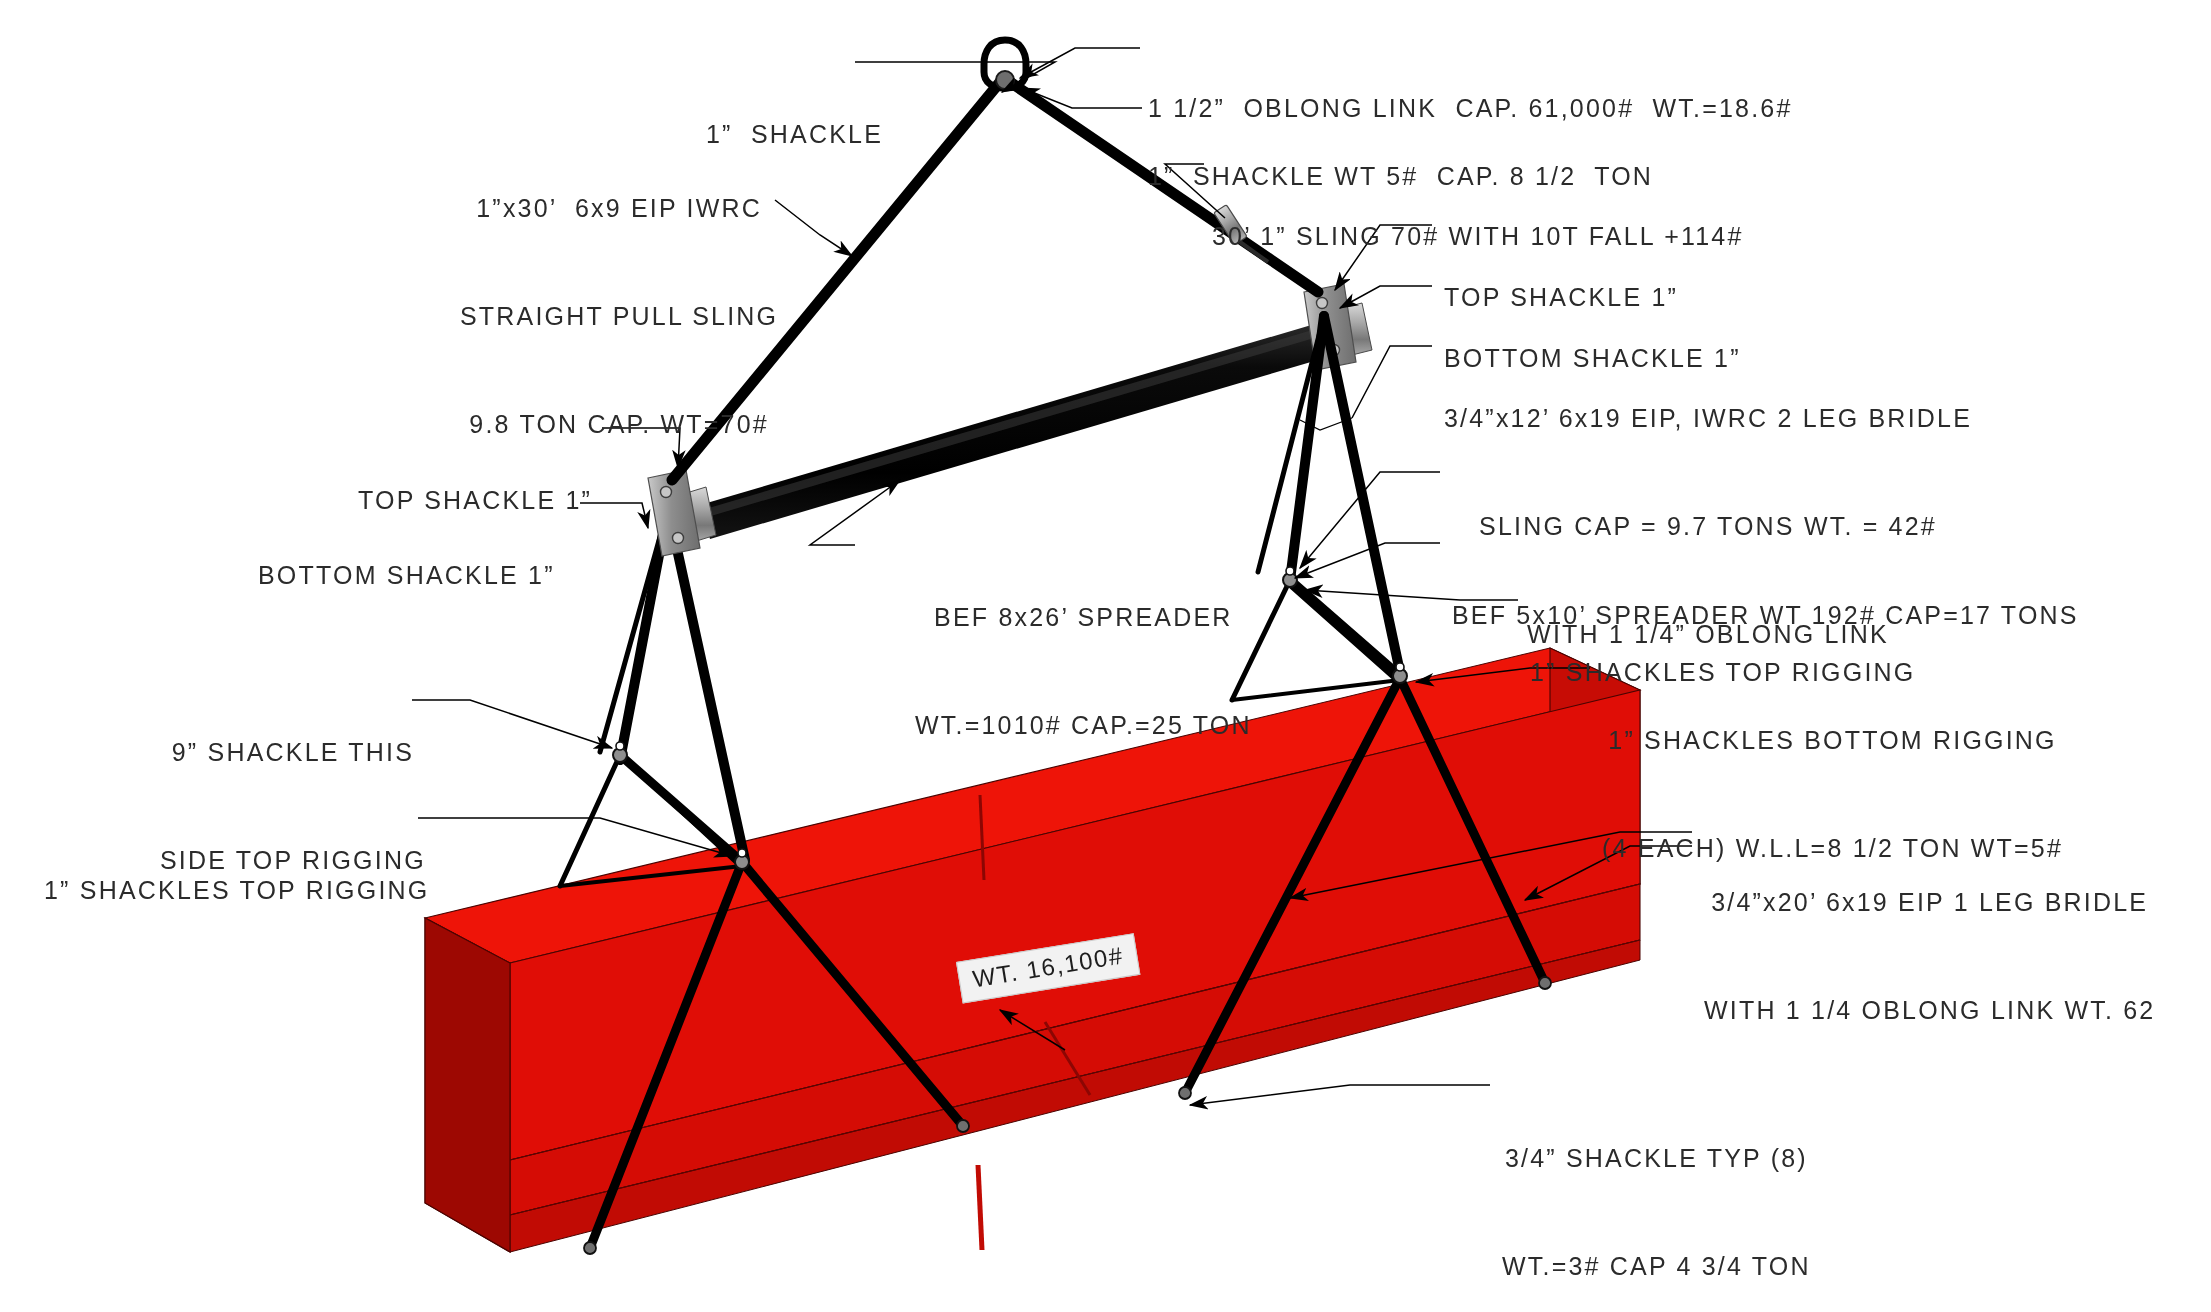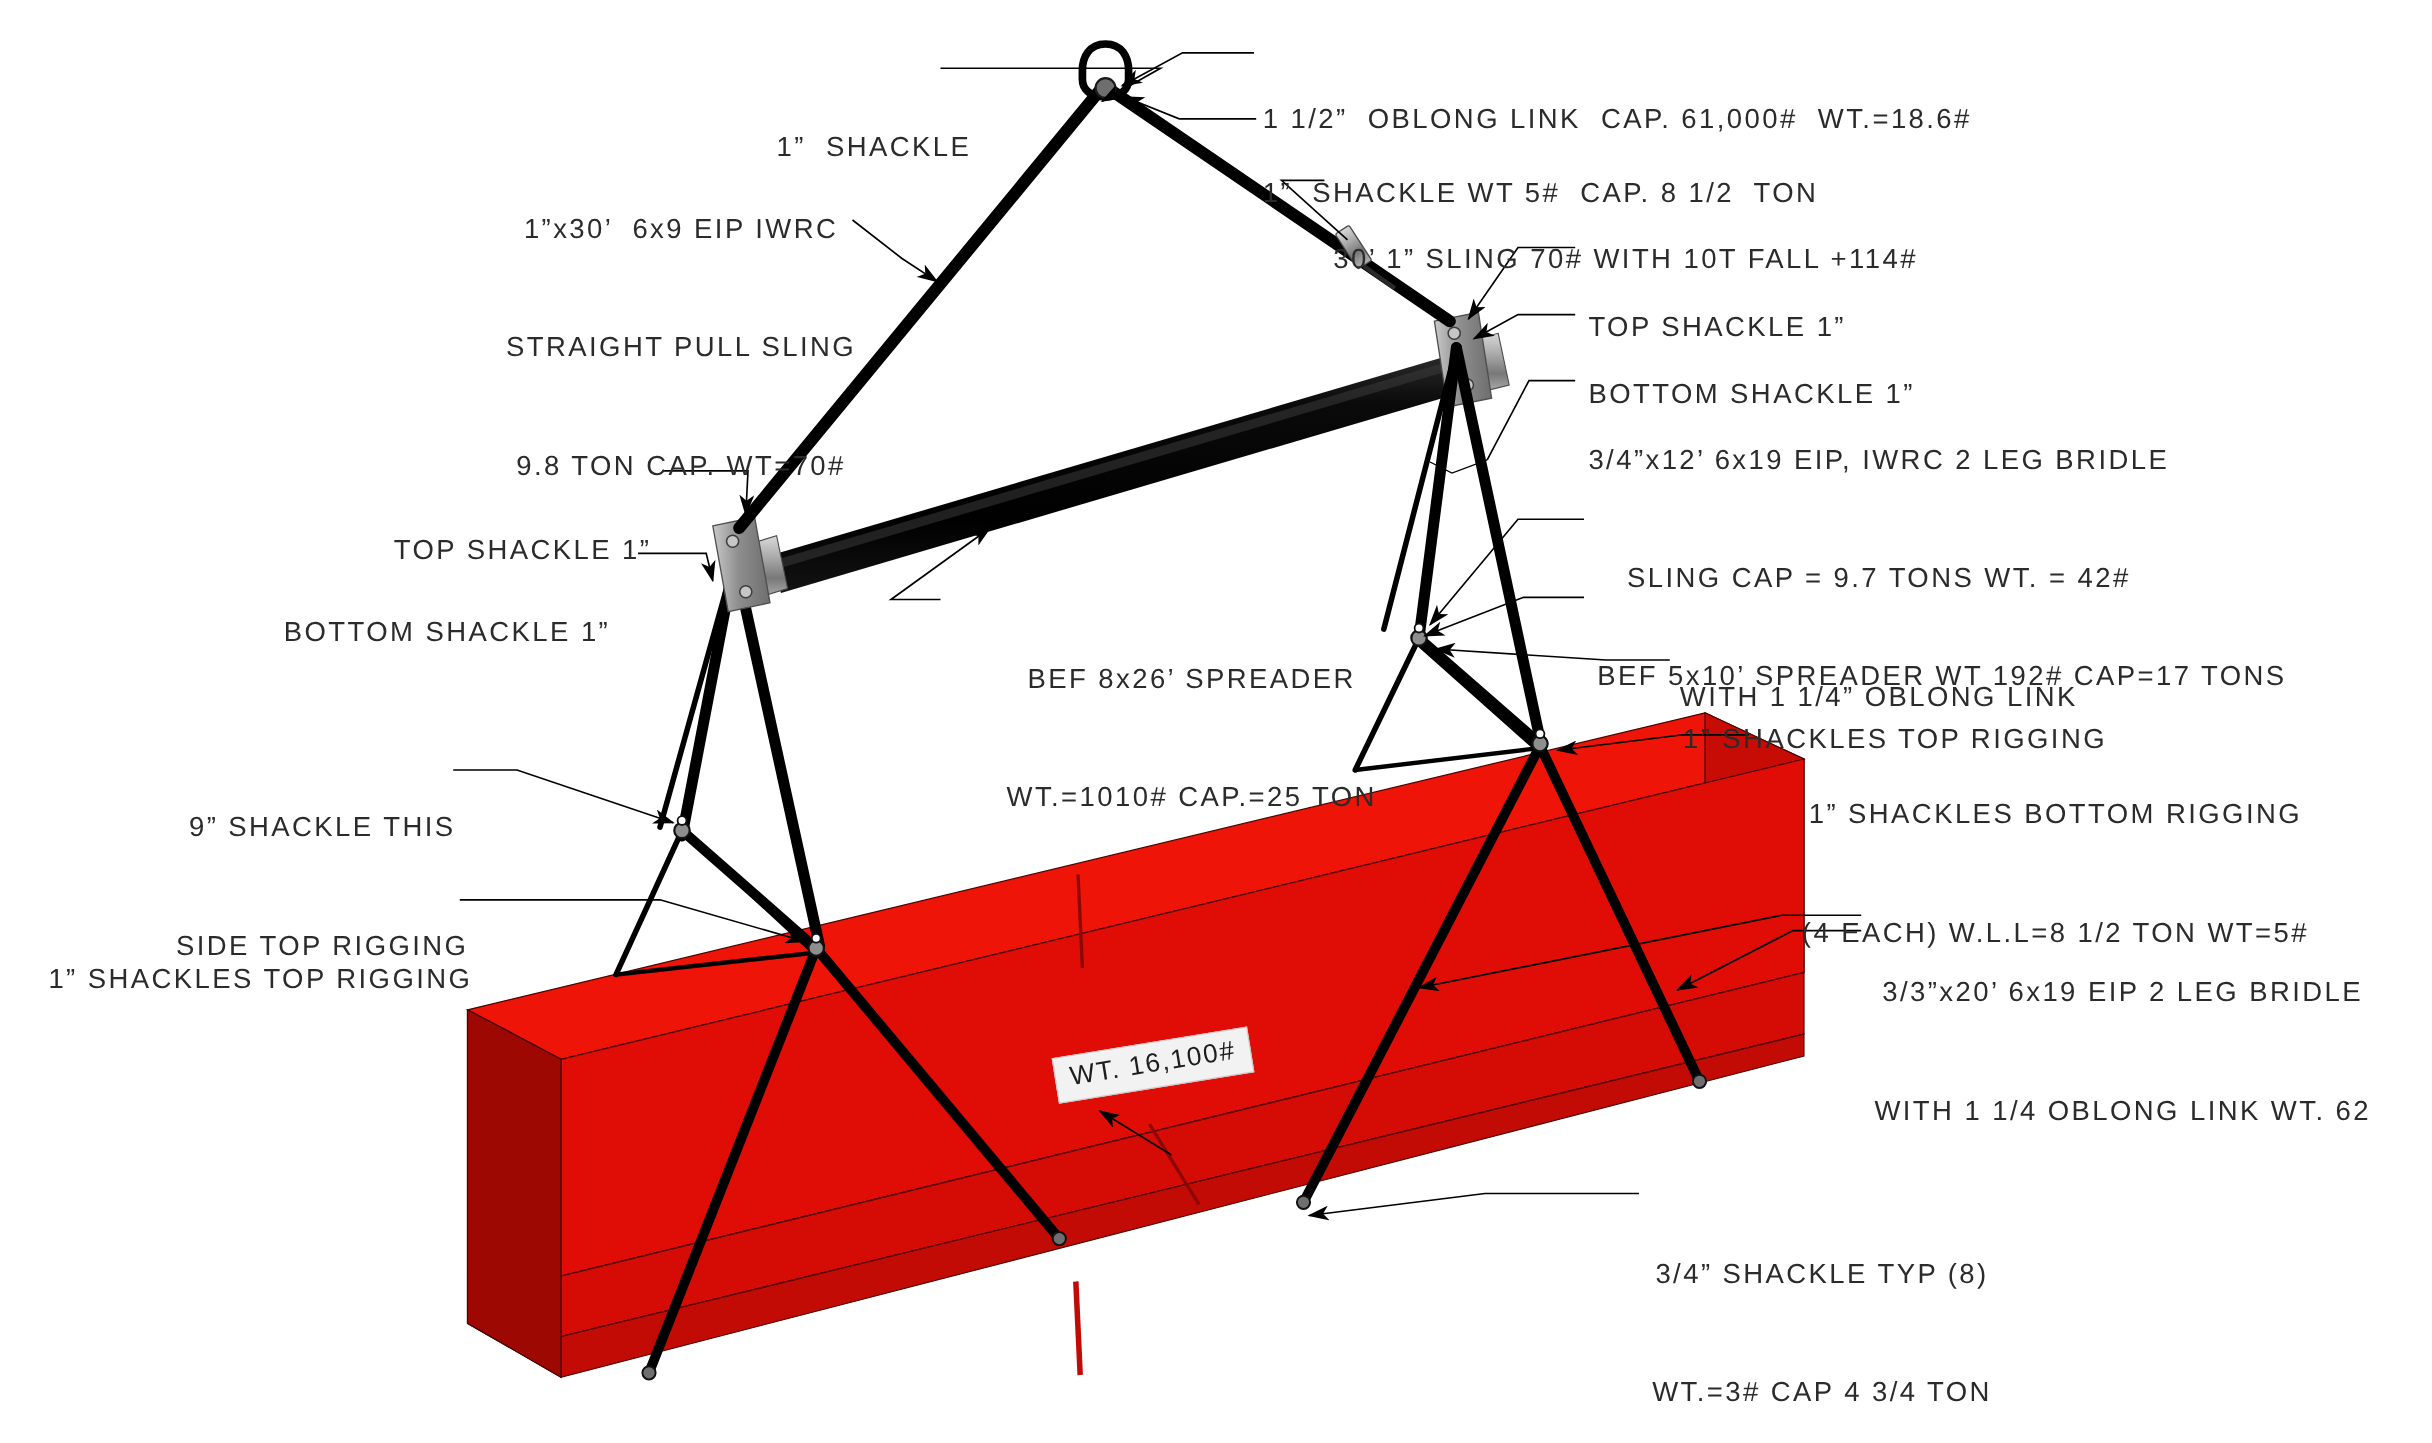--- a/index.html
+++ b/index.html
@@ -259,36 +259,36 @@
 
 
   <div class="note" style="left:1452px; top:525px;">
     <span>BEF 5x10’ SPREADER WT 192# CAP=17 TONS</span>
   </div>
 
   <div class="note" style="left:1530px; top:582px;">
     <span>1” SHACKLES TOP RIGGING</span>
   </div>
 
-  <div class="note" style="left:1638px; top:650px;">
+  <div class="note" style="left:1602px; top:650px;">
     <span>1” SHACKLES BOTTOM RIGGING</span>
     <span>(4 EACH) W.L.L=8 1/2 TON WT=5#</span>
   </div>
 
   <div class="note" style="left:160px; top:662px;">
     <span>9” SHACKLE THIS</span>
     <span>SIDE TOP RIGGING</span>
   </div>
 
   <div class="note" style="left:44px; top:800px;">
     <span>1” SHACKLES TOP RIGGING</span>
   </div>
 
   <div class="note" style="left:1704px; top:812px;">
-    <span>3/3”x20’ 6x19 EIP 2 LEG BRIDLE</span>
+    <span>3/4”x20’ 6x19 EIP 1 LEG BRIDLE</span>
     <span>WITH 1 1/4 OBLONG LINK WT. 62</span>
   </div>
 
   <div class="note" style="left:1502px; top:1068px;">
     <span>3/4” SHACKLE TYP (8)</span>
     <span>WT.=3# CAP 4 3/4 TON</span>
   </div>
 
   <div class="tag-wt" style="left:956px; top:962px;">WT. 16,100#</div>
 

